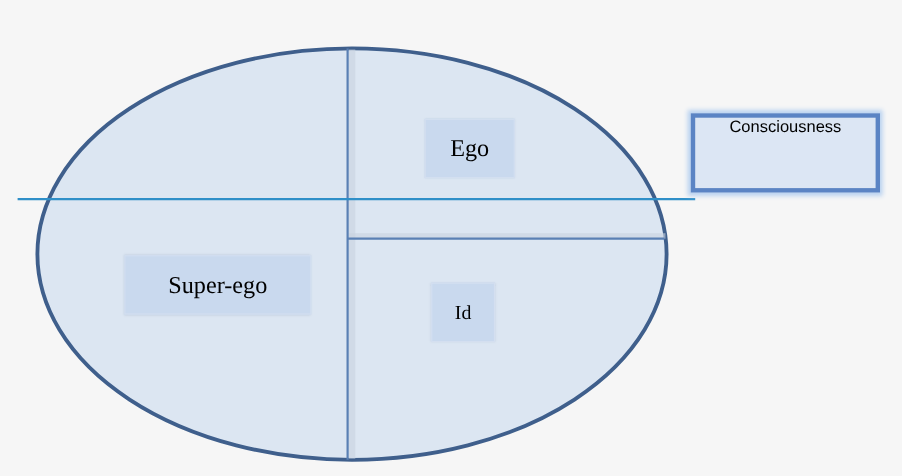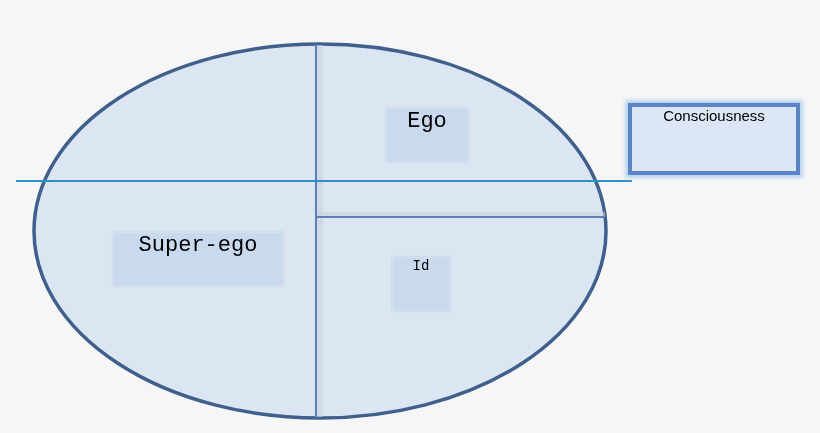--- a/index.html
+++ b/index.html
@@ -1,22 +1,22 @@
 <!DOCTYPE html>
 <html><head>
 <meta charset="utf-8">
 <style>
   html, body { margin:0; padding:0; }
   body { width:820px; height:433px; background:#f6f6f6; position:relative; overflow:hidden;
          font-family:"Liberation Sans", sans-serif; }
   svg.diagram { position:absolute; left:0; top:0; }
   .label { position:absolute; background:#c9d9ee; border:1px solid #d4dff0;
            box-shadow:0 0 2px rgba(120,140,170,0.35); color:#000;
-           display:flex; align-items:flex-start; justify-content:center;
-           font-family:Liberation Mono, monospace; }
+           display:flex; align-items:center; justify-content:center;
+           font-family:Liberation Serif, serif; }
   .cons { position:absolute; left:628px; top:103px; width:172px; height:72px;
           box-sizing:border-box; border:4px solid #5b84c4; background:#dce6f4;
           box-shadow:0 0 4px 3px #b9d2f0; display:flex; align-items:flex-start; justify-content:center;
           font-family:Liberation Sans, sans-serif; font-size:15px; color:#000; }
 </style>
 </head>
 <body>
 
 <svg class="diagram" width="820" height="433">
   <defs>
@@ -39,19 +39,19 @@
 </svg>
 
 <div class="label" style="left:386px;top:108px;width:80px;height:52px;font-size:22px;">
   <span>Ego</span>
 </div>
 
 <div class="label" style="left:113px;top:232px;width:168px;height:52px;font-size:22px;">
   <span>Super-ego</span>
 </div>
 
-<div class="label" style="left:392px;top:257px;width:56px;height:52px;font-size:14px;">
+<div class="label" style="left:392px;top:257px;width:56px;height:52px;font-size:18px;">
   <span>Id</span>
 </div>
 
 <div class="cons">
   <span>Consciousness</span>
 </div>
 
 </body></html>

